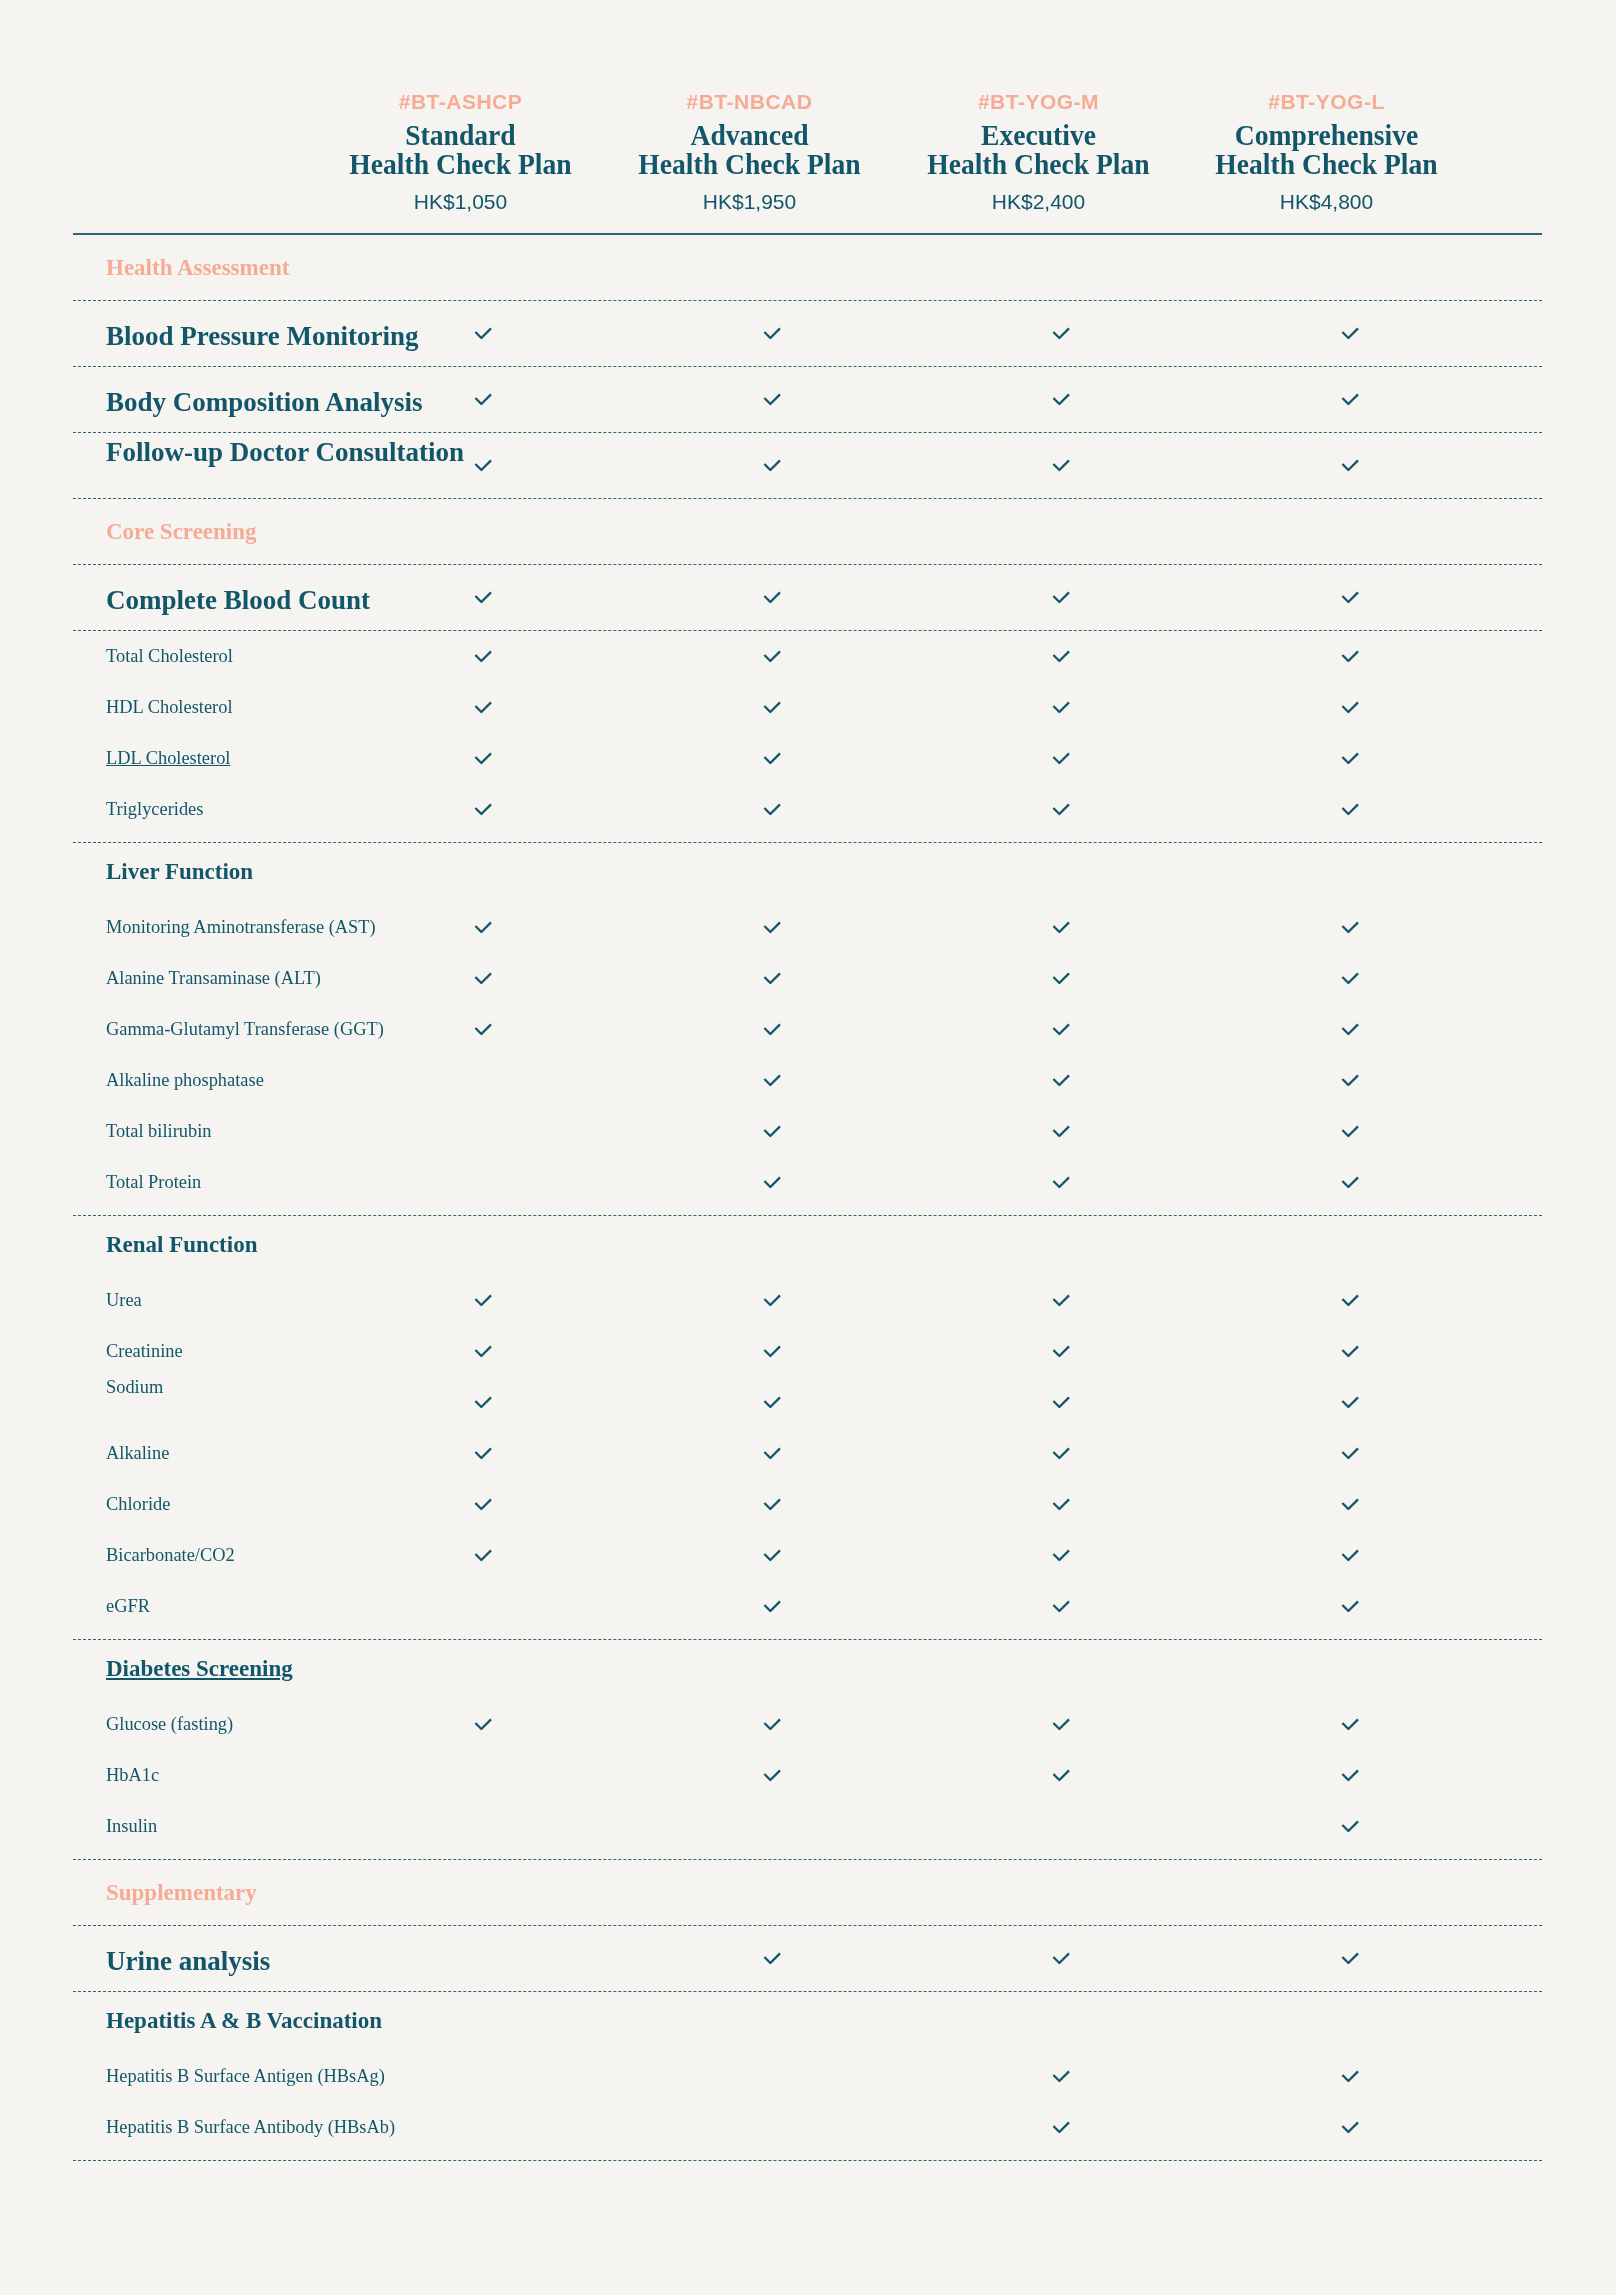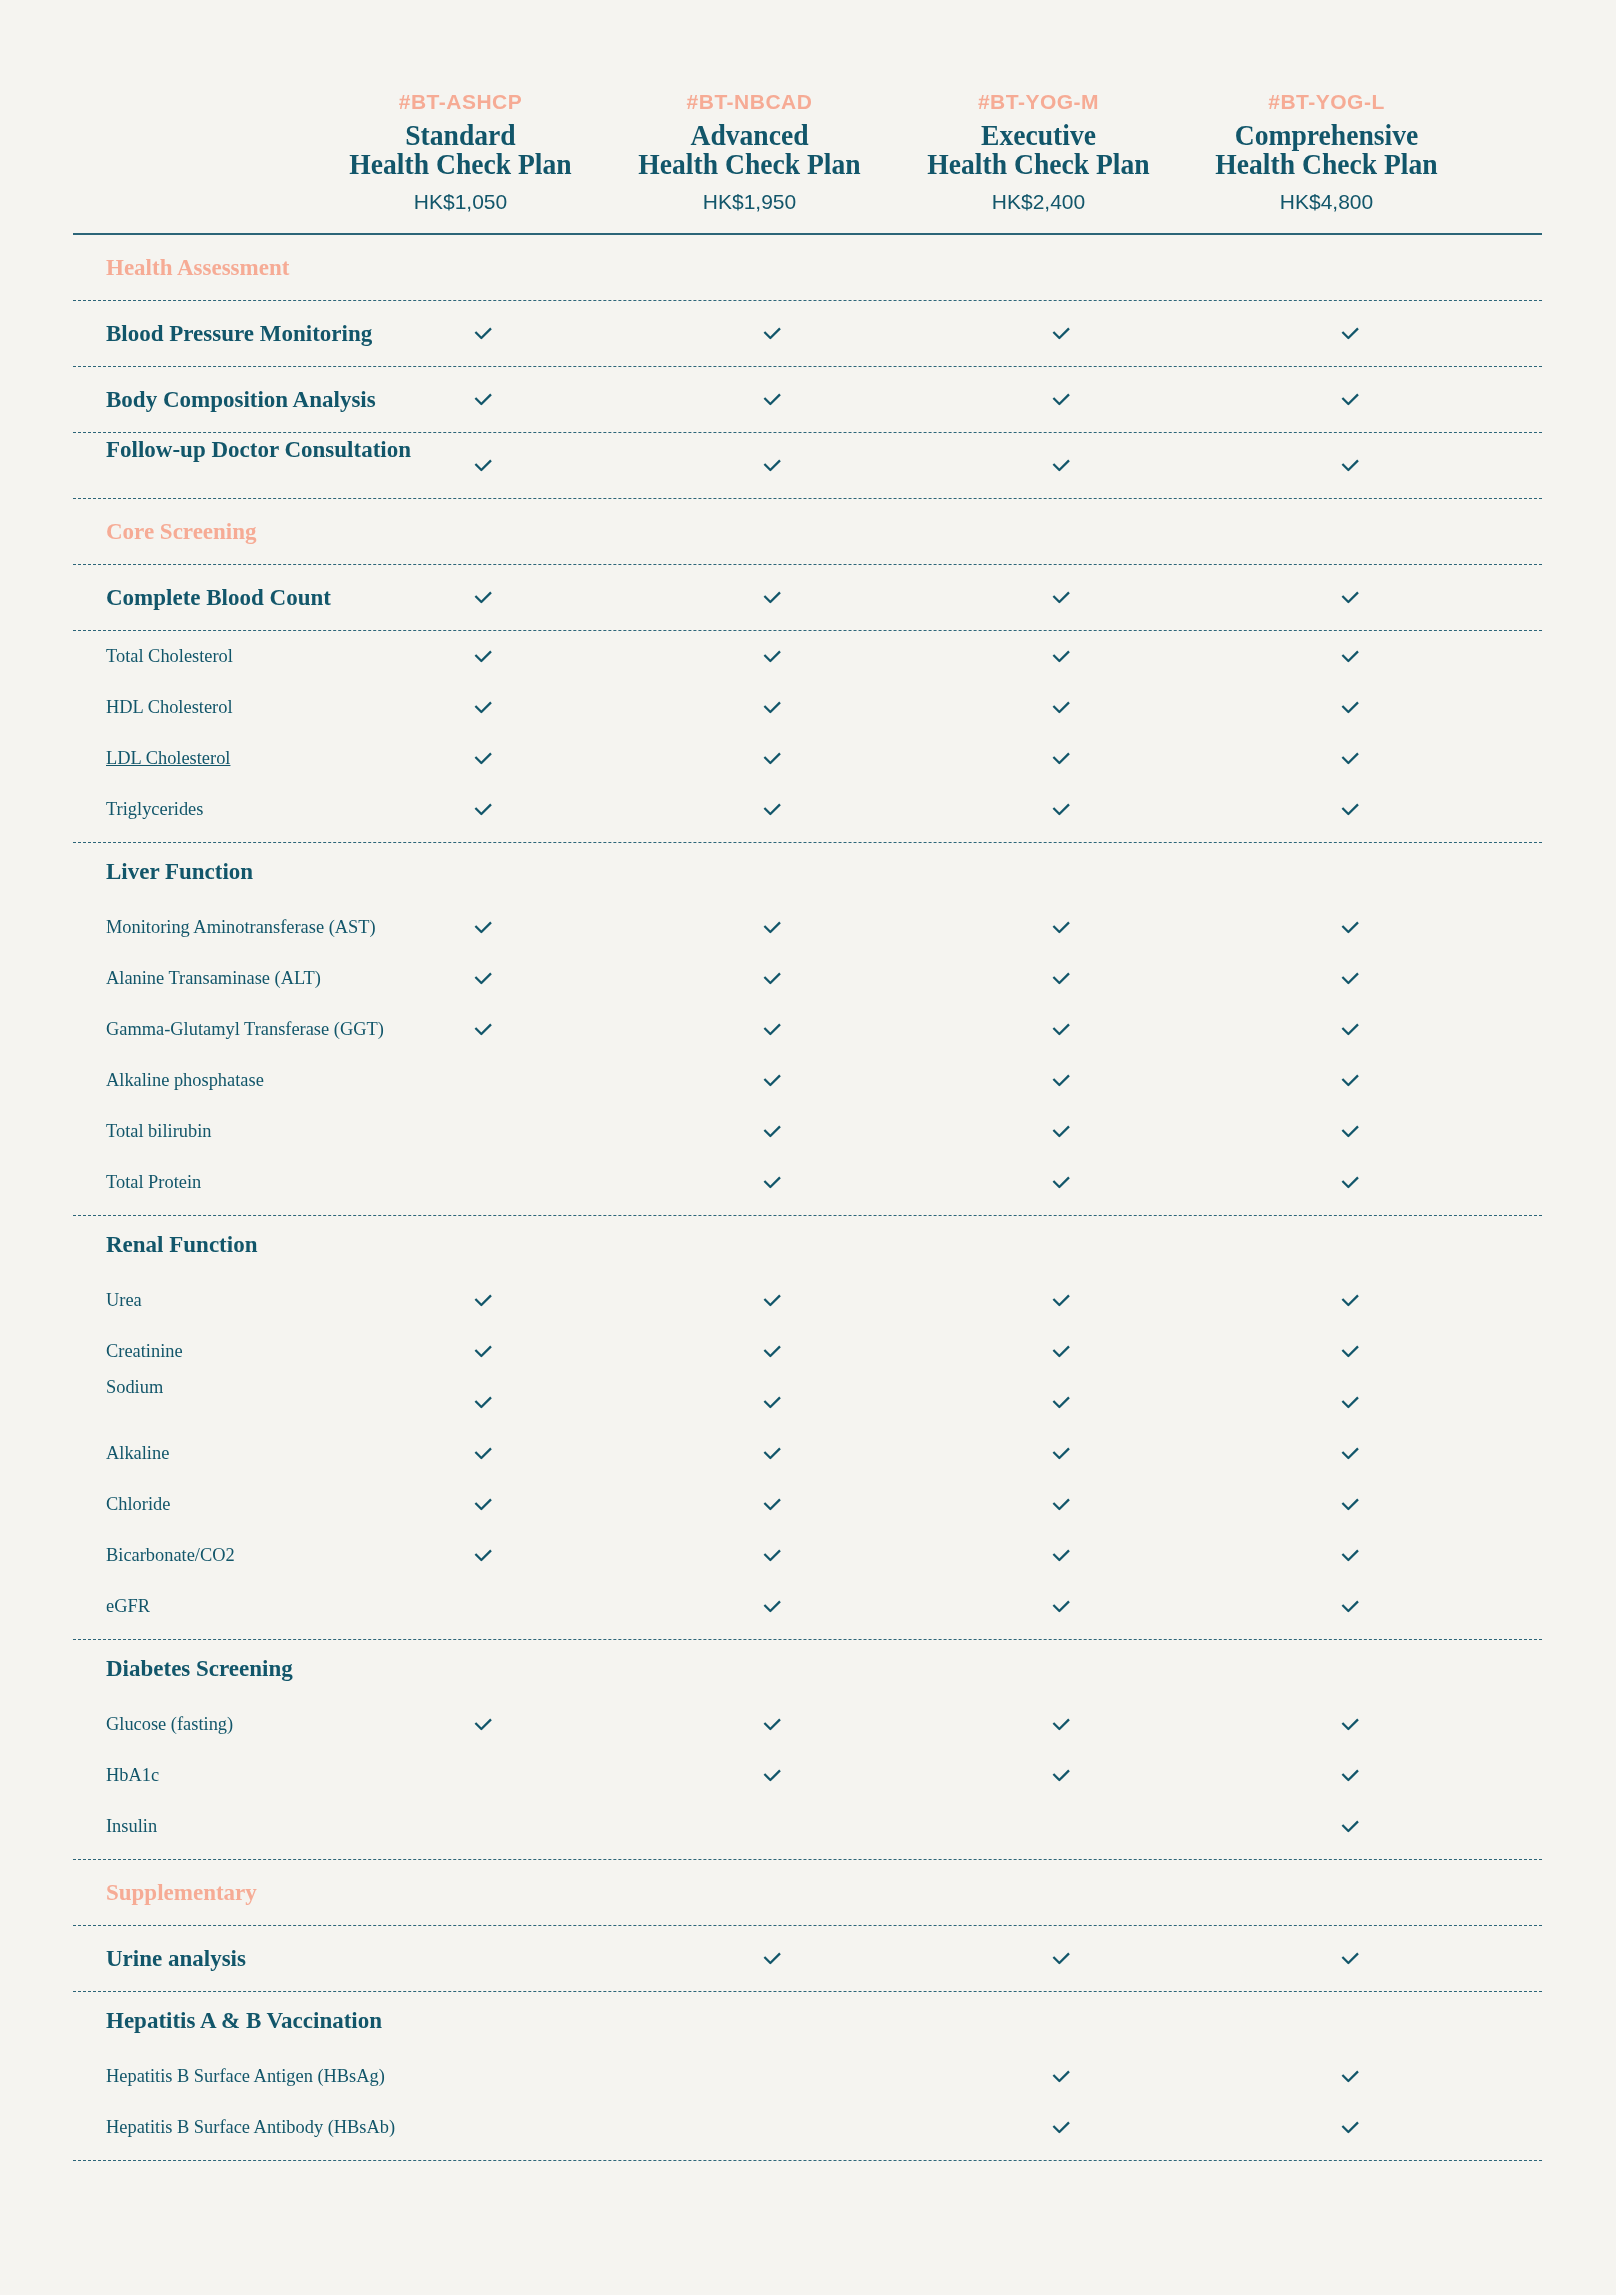--- a/index.html
+++ b/index.html
@@ -75,21 +75,21 @@
     white-space: nowrap;
   }
   .row.category .label {
     color: #f6ab95;
     font-weight: 700;
     font-size: 23px;
   }
   .row.major .label {
     color: #12566a;
     font-weight: 700;
-    font-size: 23px;
+    font-size: 27px;
   }
   .row.group .label {
     color: #12566a;
     font-weight: 700;
     font-size: 23px;
   }
   .row.item .label {
     color: #12566a;
     font-size: 18.4px;
     line-height: 21px;
@@ -660,21 +660,21 @@
             <polyline points="3,11 16,24 37,3" fill="none" stroke="#12566a" stroke-width="5" stroke-linejoin="round" stroke-linecap="butt"></polyline>
           </svg>
         </div>
         <div class="check" style="left: 1268px; top: 19px;">
           <svg viewBox="0 0 40 30">
             <polyline points="3,11 16,24 37,3" fill="none" stroke="#12566a" stroke-width="5" stroke-linejoin="round" stroke-linecap="butt"></polyline>
           </svg>
         </div>
       </div>
       <div class="row group" style="height: 59px;">
-        <div class="label" style="top: 16px;">
+        <div class="label" style="top: 16px; text-decoration: underline;">
           <div>Diabetes Screening</div>
         </div>
       </div>
       <div class="row item" style="height: 51px;">
         <div class="label" style="top: 15px;">
           <div>Glucose (fasting)</div>
         </div>
         <div class="check" style="left: 401px; top: 19px;">
           <svg viewBox="0 0 40 30">
             <polyline points="3,11 16,24 37,3" fill="none" stroke="#12566a" stroke-width="5" stroke-linejoin="round" stroke-linecap="butt"></polyline>

